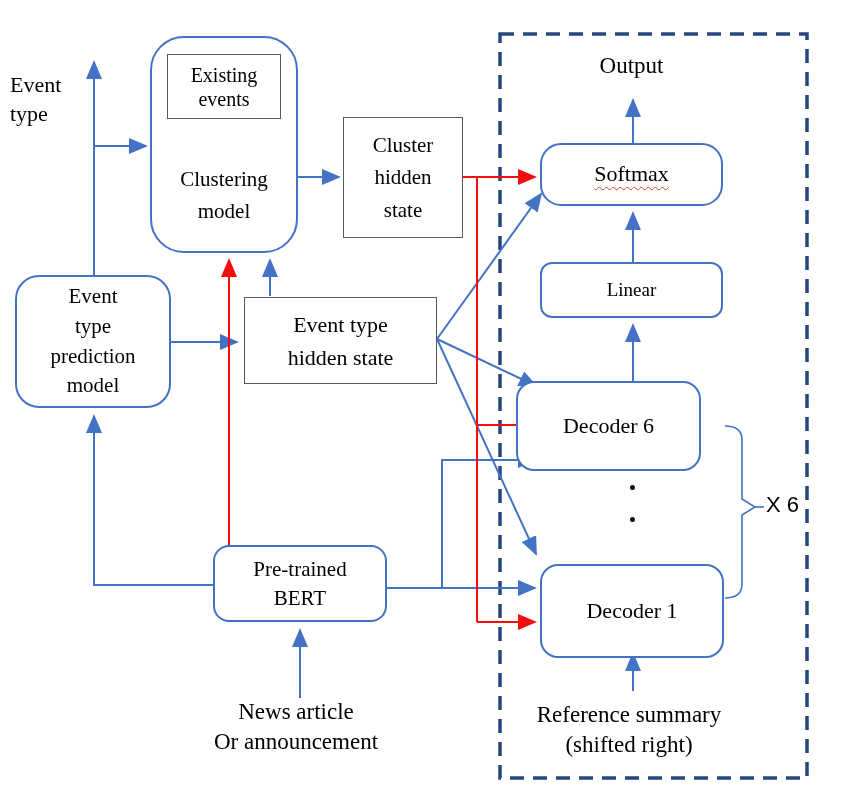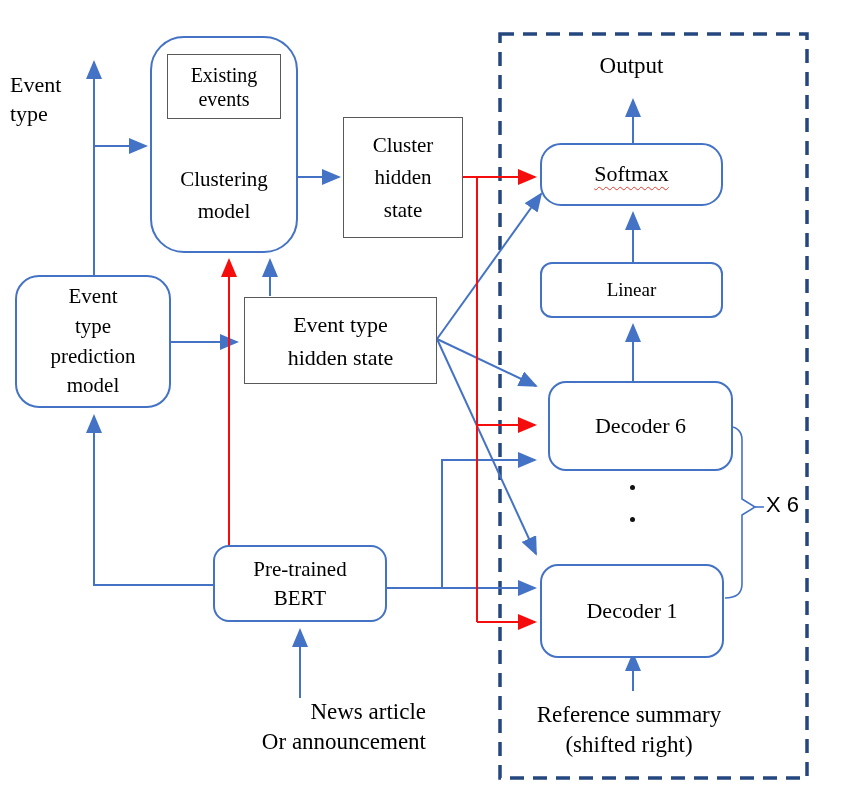--- a/index.html
+++ b/index.html
@@ -109,39 +109,39 @@
   </div>
 
   <div class="bbox" style="left:540px;top:143px;width:183px;height:63px;border-radius:21px;font-size:22px;">
     <span class="wavy">Softmax</span>
   </div>
 
   <div class="bbox" style="left:540px;top:262px;width:183px;height:56px;border-radius:12px;font-size:19px;">
     <span>Linear</span>
   </div>
 
-  <div class="bbox" style="left:548px;top:381px;width:185px;height:90px;border-radius:18px;font-size:22px;">
+  <div class="bbox" style="left:516px;top:381px;width:185px;height:90px;border-radius:18px;font-size:22px;">
     <span>Decoder 6</span>
   </div>
 
   <div class="bbox" style="left:540px;top:564px;width:184px;height:94px;border-radius:18px;font-size:22px;">
     <span>Decoder 1</span>
   </div>
 
   <div style="position:absolute;left:630px;top:485px;">
     <div class="dot" style="margin-bottom:27px;"></div>
     <div class="dot"></div>
   </div>
 
   <div class="flabel" style="left:10px;top:70px;font-size:22px;">Event
 type</div>
 
   <div class="flabel center" style="left:540px;top:51px;width:183px;">Output</div>
 
   <div class="flabel" style="left:766px;top:490px;font-family:Liberation Sans, sans-serif;font-size:22px;">X 6</div>
 
-  <div class="flabel center" style="left:178px;top:697px;width:248px;text-align:right;">News article
+  <div class="flabel center" style="left:172px;top:697px;width:248px;">News article
 Or announcement</div>
 
   <div class="flabel center" style="left:503px;top:700px;width:252px;">Reference summary
 (shifted right)</div>
 
 </div>
 
 </body></html>

